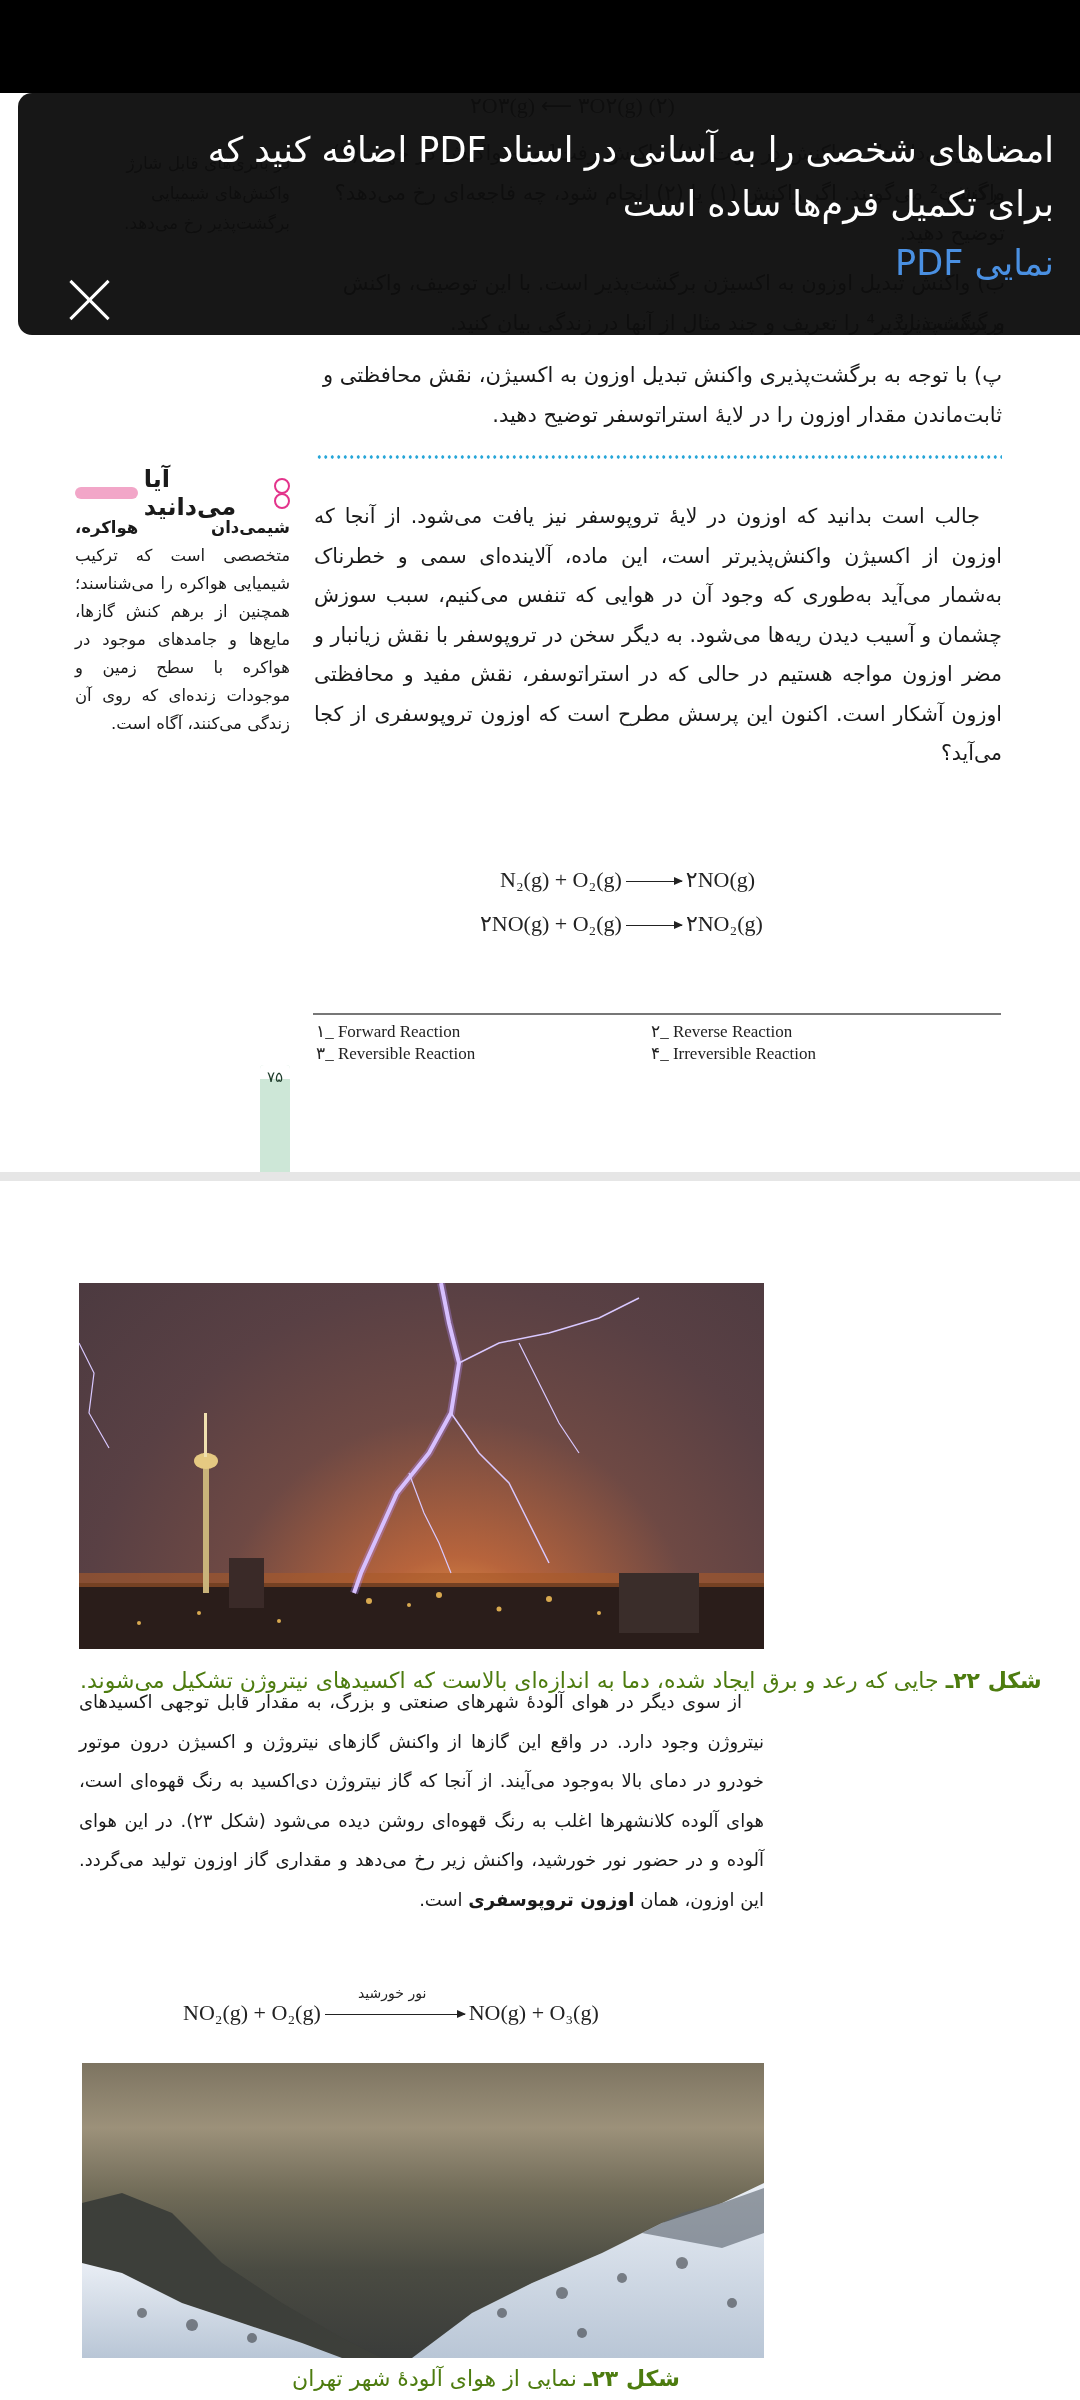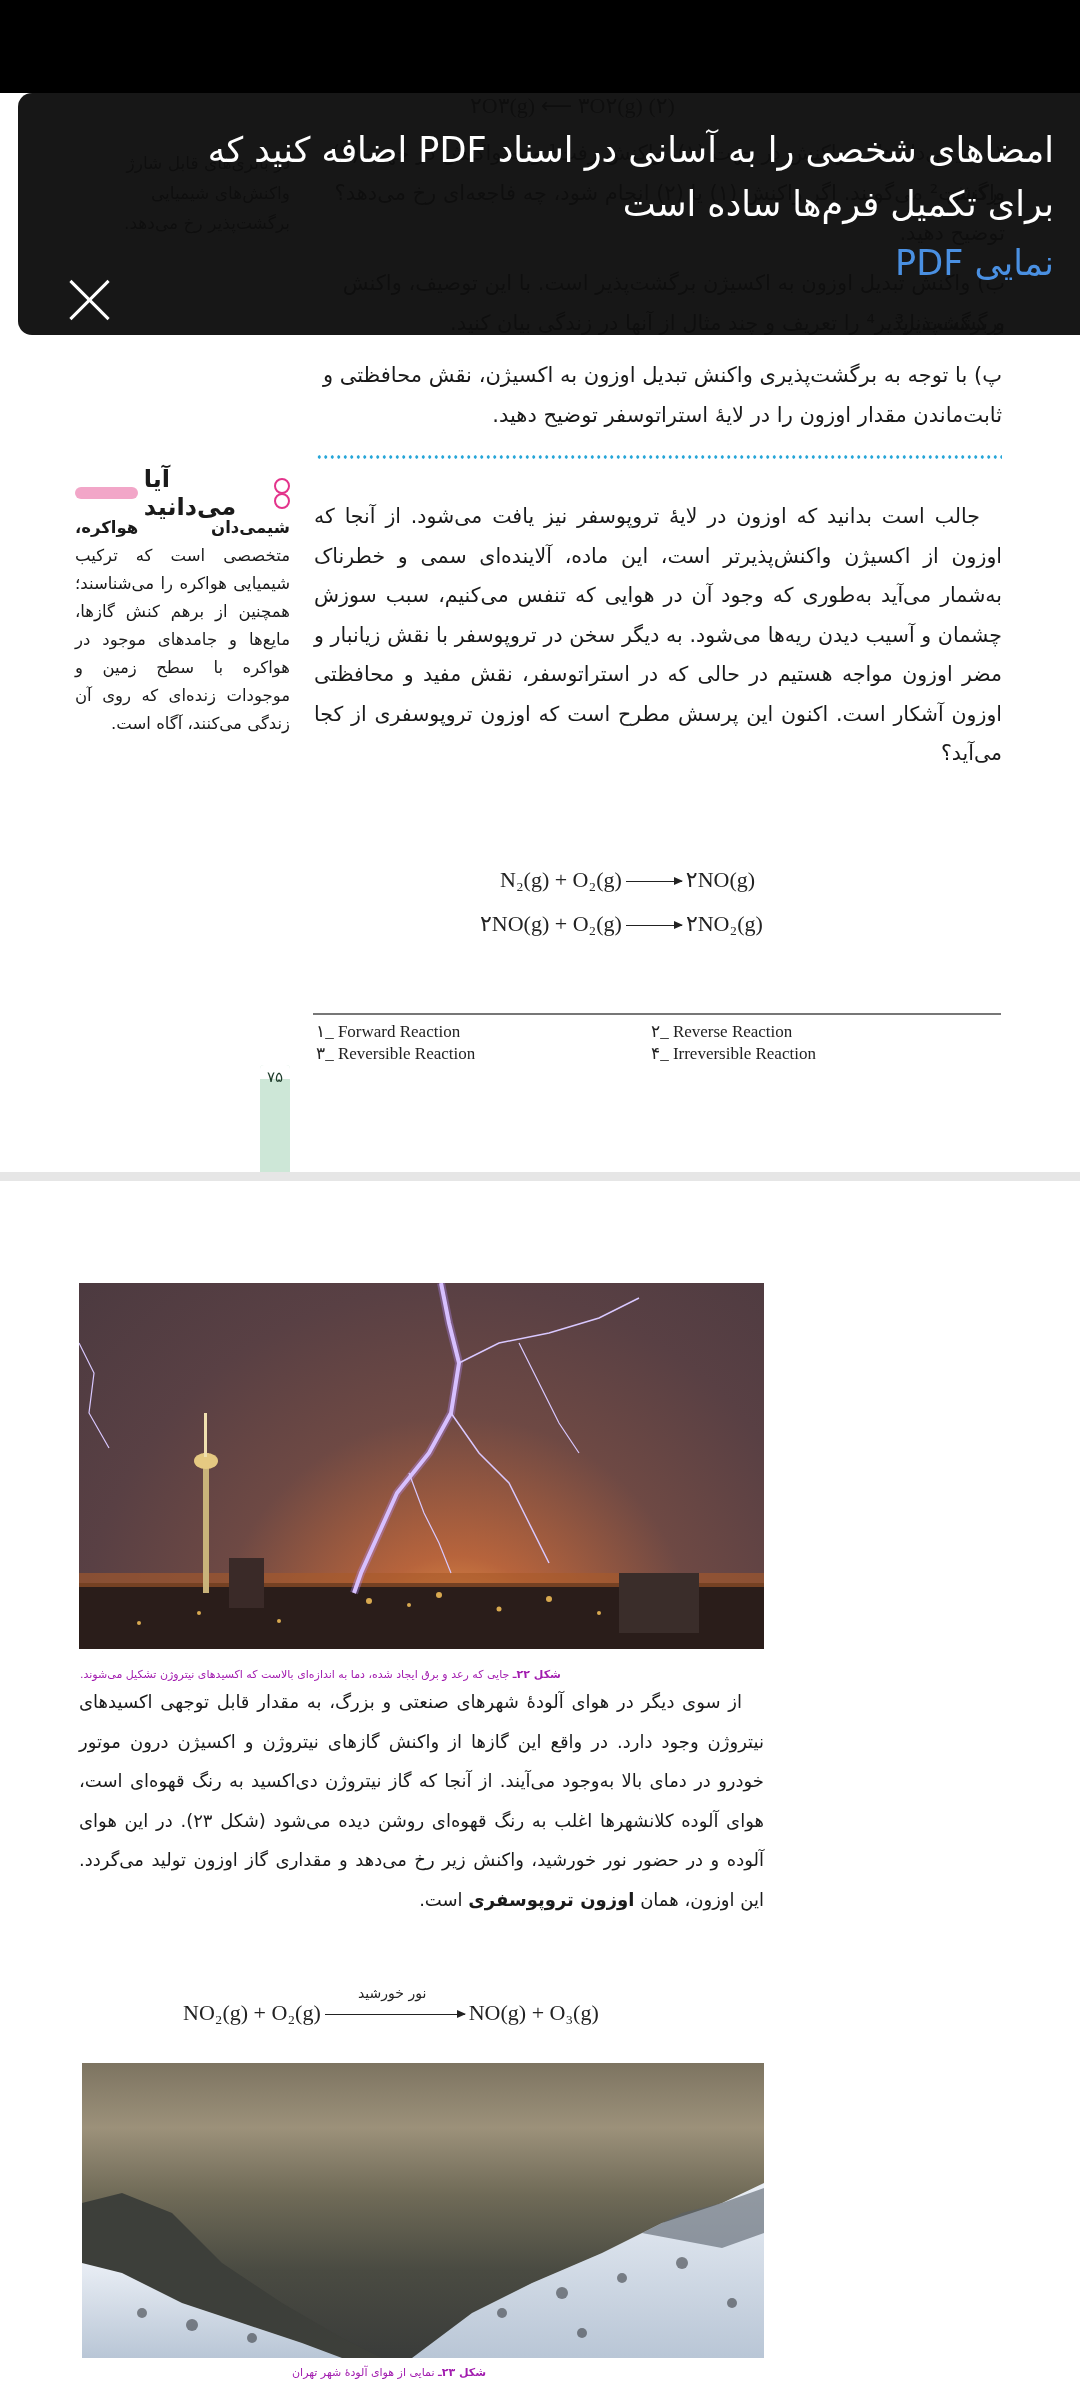--- a/index.html
+++ b/index.html
@@ -40,21 +40,21 @@
   .page-tab { position:absolute; top:972px; left:260px; width:30px; height:108px; background:#cde7d7; border-radius:4px 4px 0 0; }
   .page-tab-num { height:14px; background:#ffffff; border-radius:4px 4px 0 0; font-size:15px; text-align:center; line-height:24px; color:#1e3b2a; }
 
   .page-gap { position:absolute; top:1172px; left:0; width:1080px; height:9px; background:#e6e6e6; }
 
   
   .photo1 { position:absolute; top:1283px; left:79px; width:685px; height:366px; overflow:hidden;
             background: radial-gradient(ellipse at 55% 100%, #f2a24a 0%, #b7643c 18%, #6e4944 45%, #594044 70%, #4c3a40 100%); }
   .photo2 { position:absolute; top:2063px; left:82px; width:682px; height:295px; overflow:hidden;
             background: linear-gradient(180deg, #7d7461 0%, #9c917a 22%, #6f6a57 45%, #4a4b42 70%, #3a3c3a 100%); }
-  .caption { position:absolute; font-size:11px; color:#a21caf; direction:rtl; white-space:nowrap; }
+  .caption { position:absolute; font-size:22px; color:#4d7c0f; direction:rtl; white-space:nowrap; }
   .caption b { font-weight:bold; }
   .para2 { position:absolute; top:1682px; left:79px; width:685px; font-size:18px; line-height:39.5px; text-align:justify; direction:rtl; }
   .para2 p { margin:0; text-indent:22px; }
   .para2 b { font-weight:bold; }
   .eq3-label { position:absolute; top:1985px; left:358px; font-size:14px; color:#222; direction:rtl; }
 
   
   .banner { position:absolute; top:93px; left:18px; width:1080px; height:242px; background:rgba(14,14,14,0.96);border-radius:14px; }
   .banner-title { position:absolute; top:30px; right:44px; width:880px; font-size:35px; line-height:54px; color:#fff; direction:rtl; text-align:right; }
   .banner-link { position:absolute; top:150px; right:44px; font-size:35px; color:#4a90e2; direction:rtl; }

